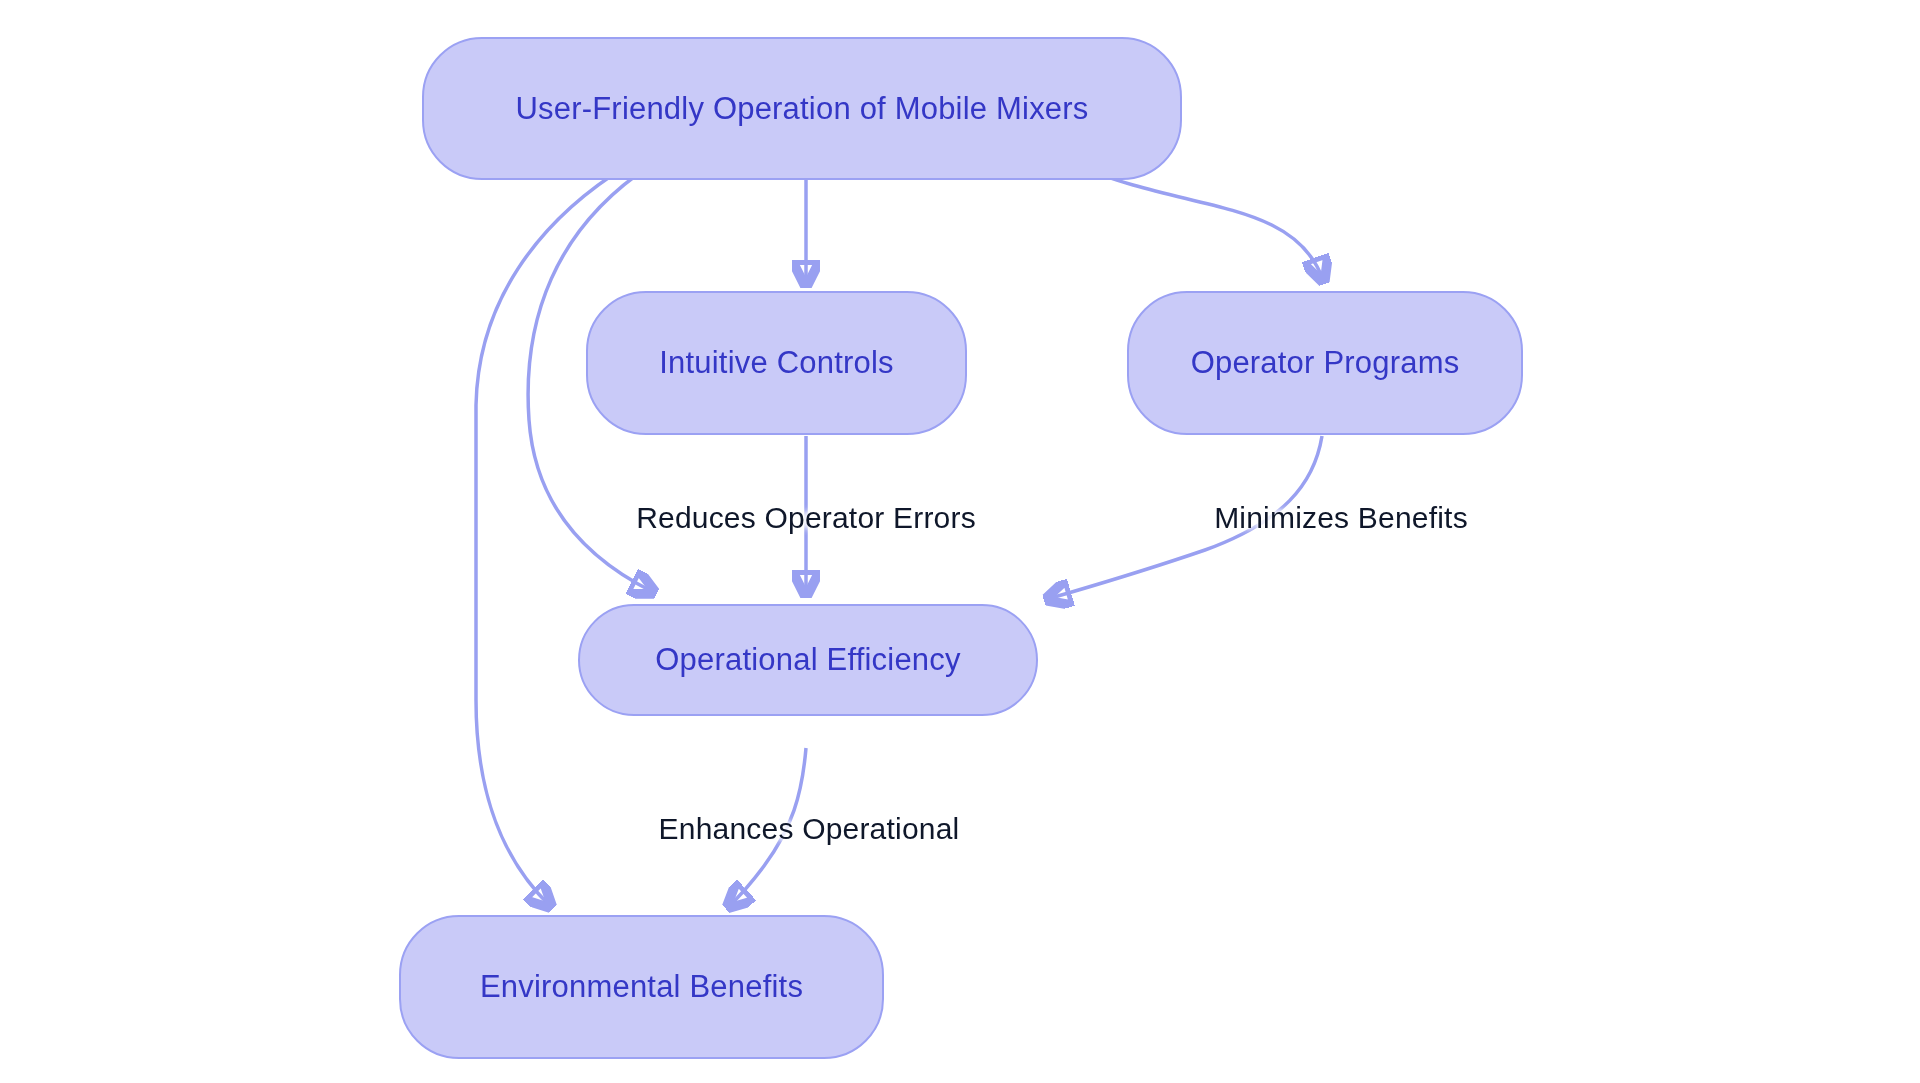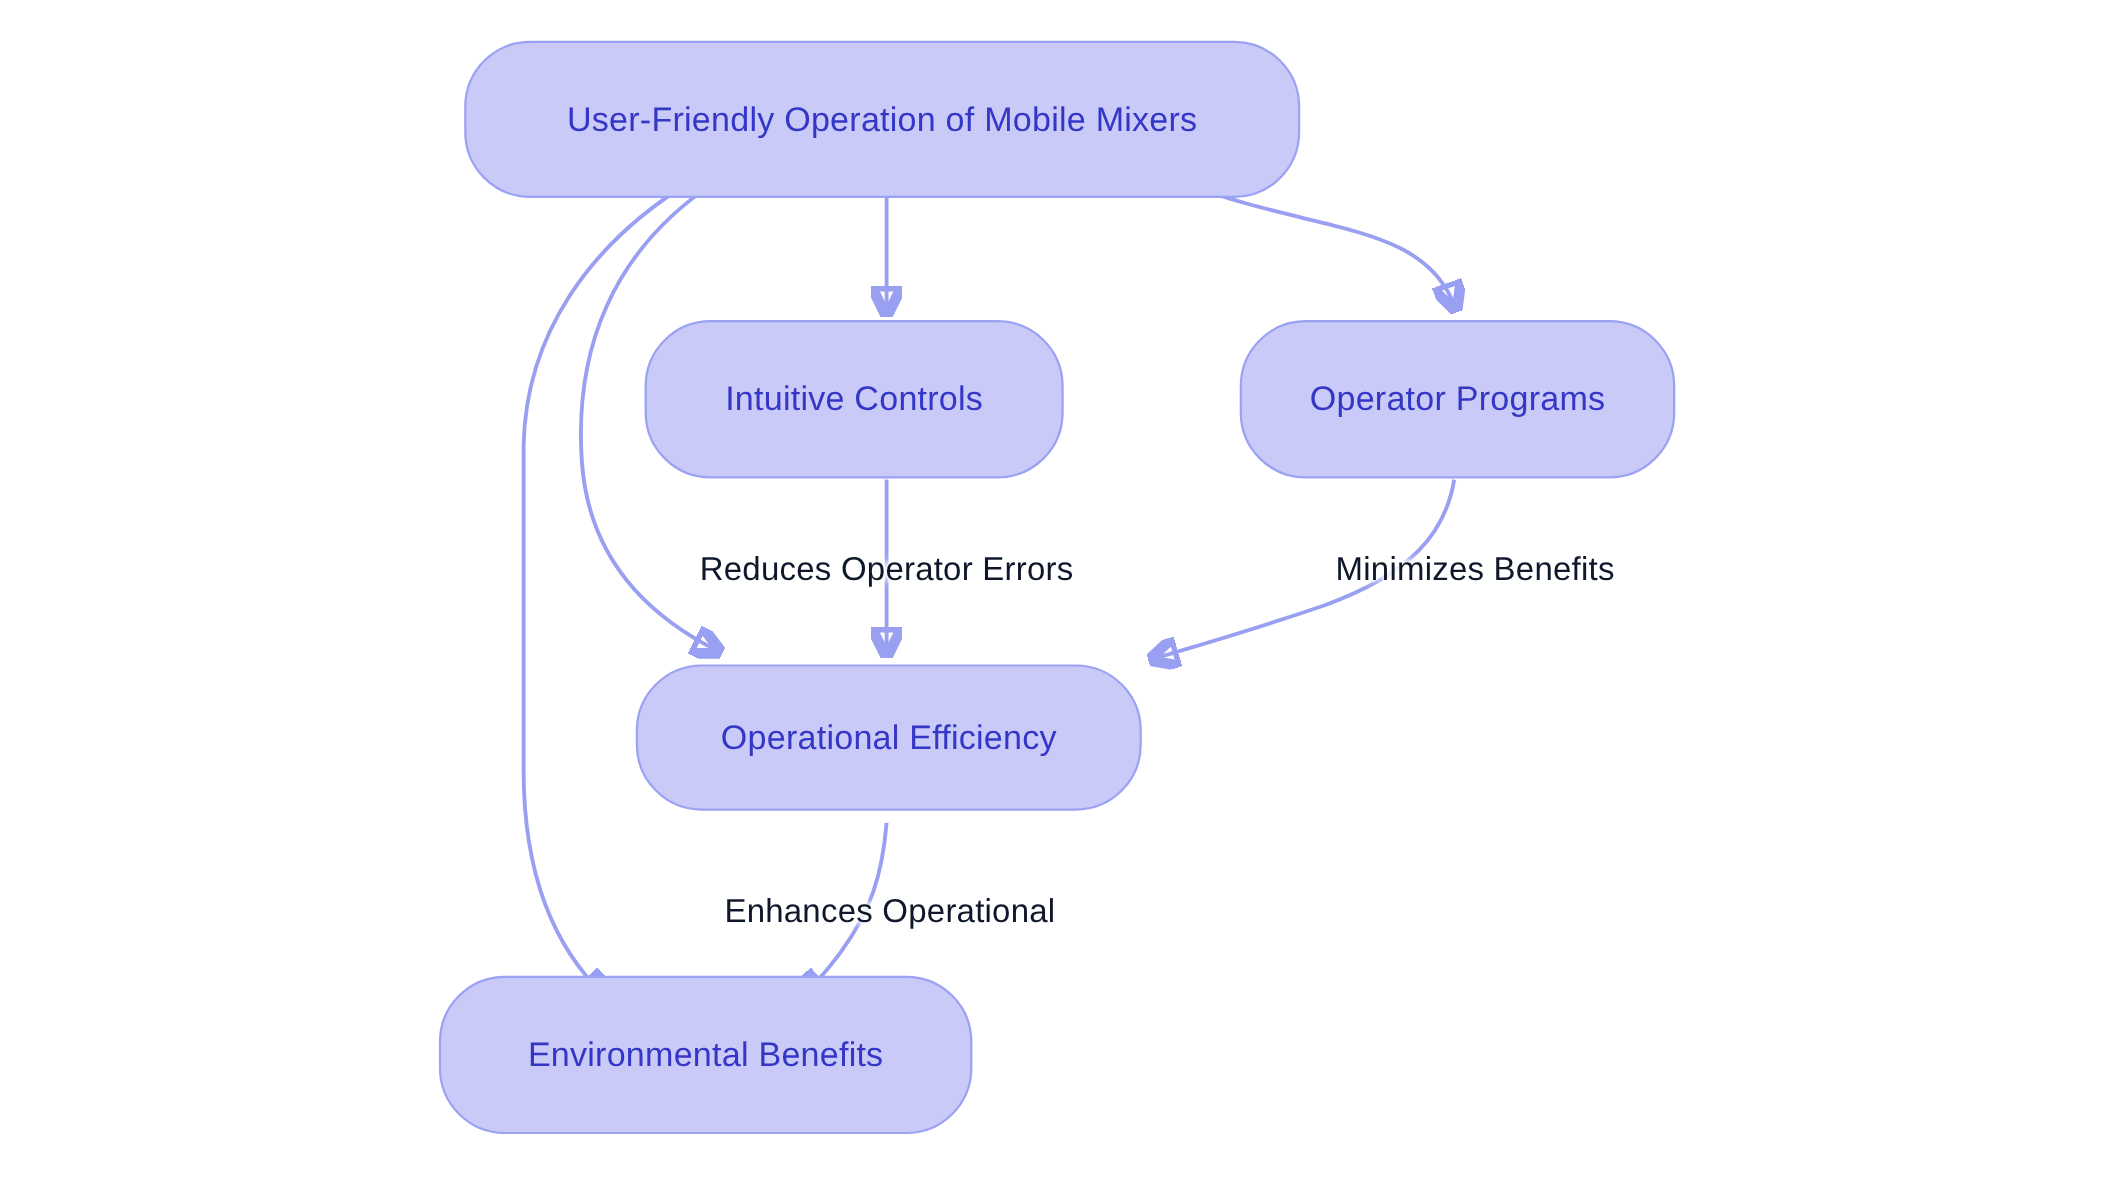--- a/index.html
+++ b/index.html
@@ -35,22 +35,22 @@
     border-radius: 60px;
     box-sizing: border-box;
     color: #3437c6;
     font-size: 31px;
     letter-spacing: 0.2px;
     white-space: nowrap;
   }
   .node-root        { left: 422px;  top: 37px;  width: 760px; height: 143px; }
   .node-intuitive   { left: 586px;  top: 291px; width: 381px; height: 144px; }
   .node-training    { left: 1127px; top: 291px; width: 396px; height: 144px; }
-  .node-operational { left: 578px;  top: 604px; width: 460px; height: 133px; }
-  .node-environmental { left: 399px; top: 887px; width: 485px; height: 144px; }
+  .node-operational { left: 578px;  top: 604px; width: 460px; height: 112px; }
+  .node-environmental { left: 399px; top: 915px; width: 485px; height: 144px; }
   .edge-label {
     position: absolute;
     transform: translate(-50%, -50%);
     color: #0f172a;
     font-size: 30px;
     letter-spacing: 0.2px;
     white-space: nowrap;
     text-shadow: 0 0 4px #ffffff, 0 0 4px #ffffff, 0 0 6px #ffffff,
                  0 0 8px #ffffff, 0 0 10px #ffffff;
   }

